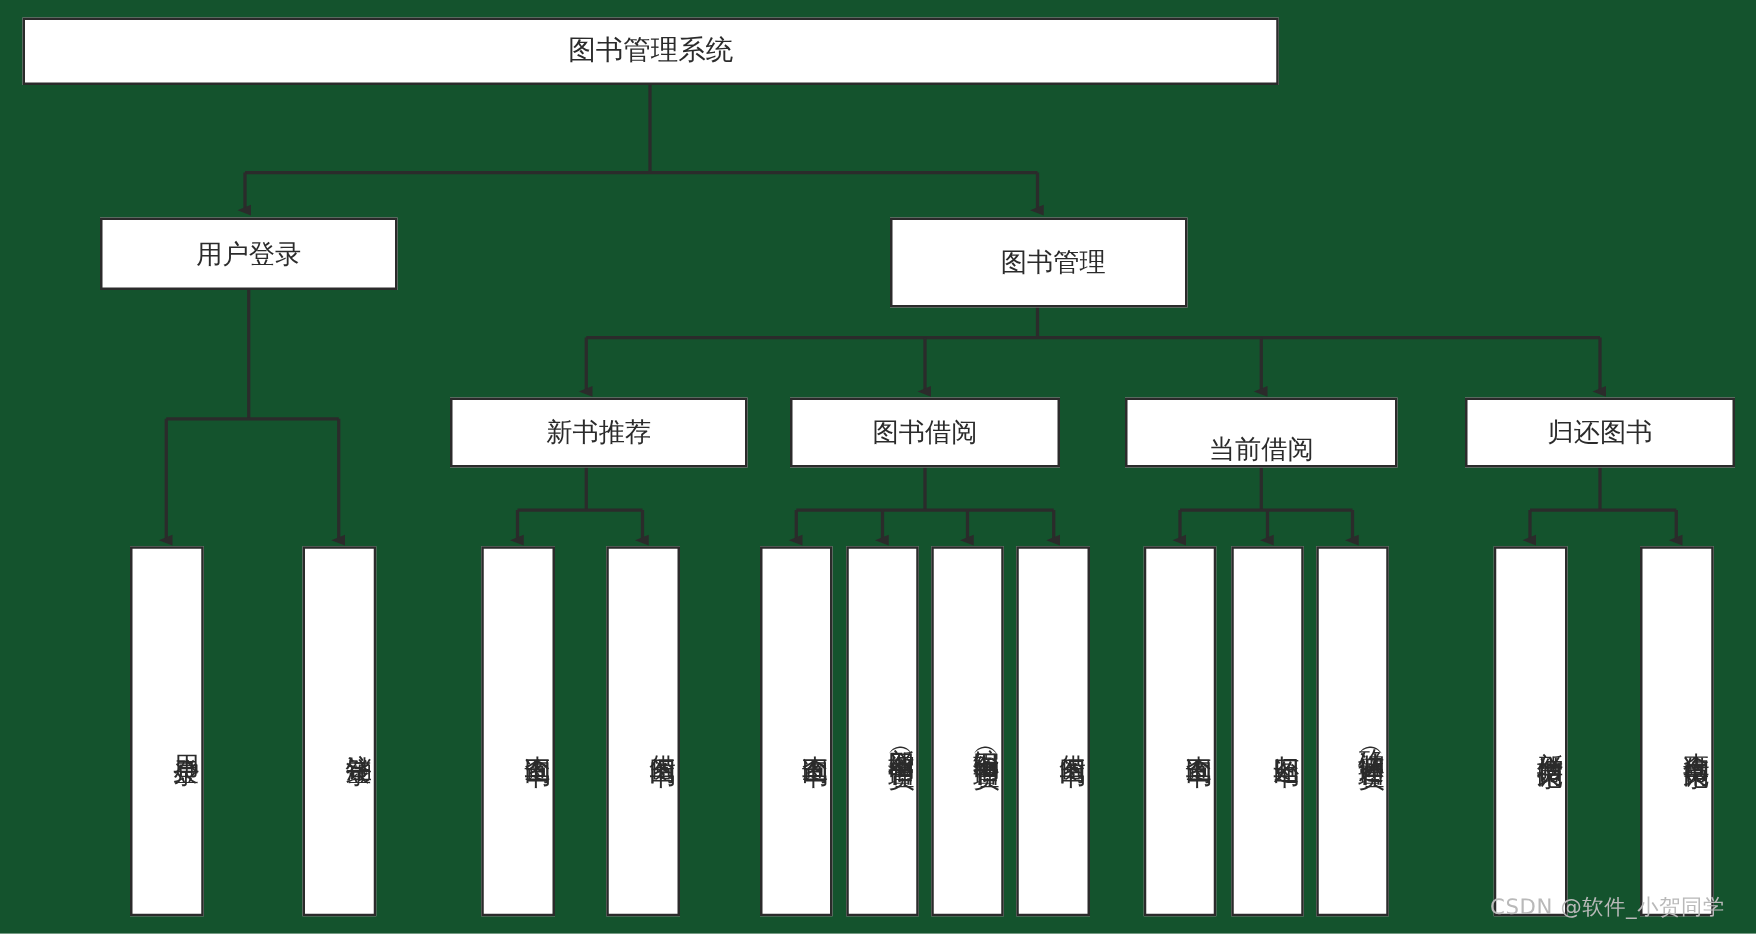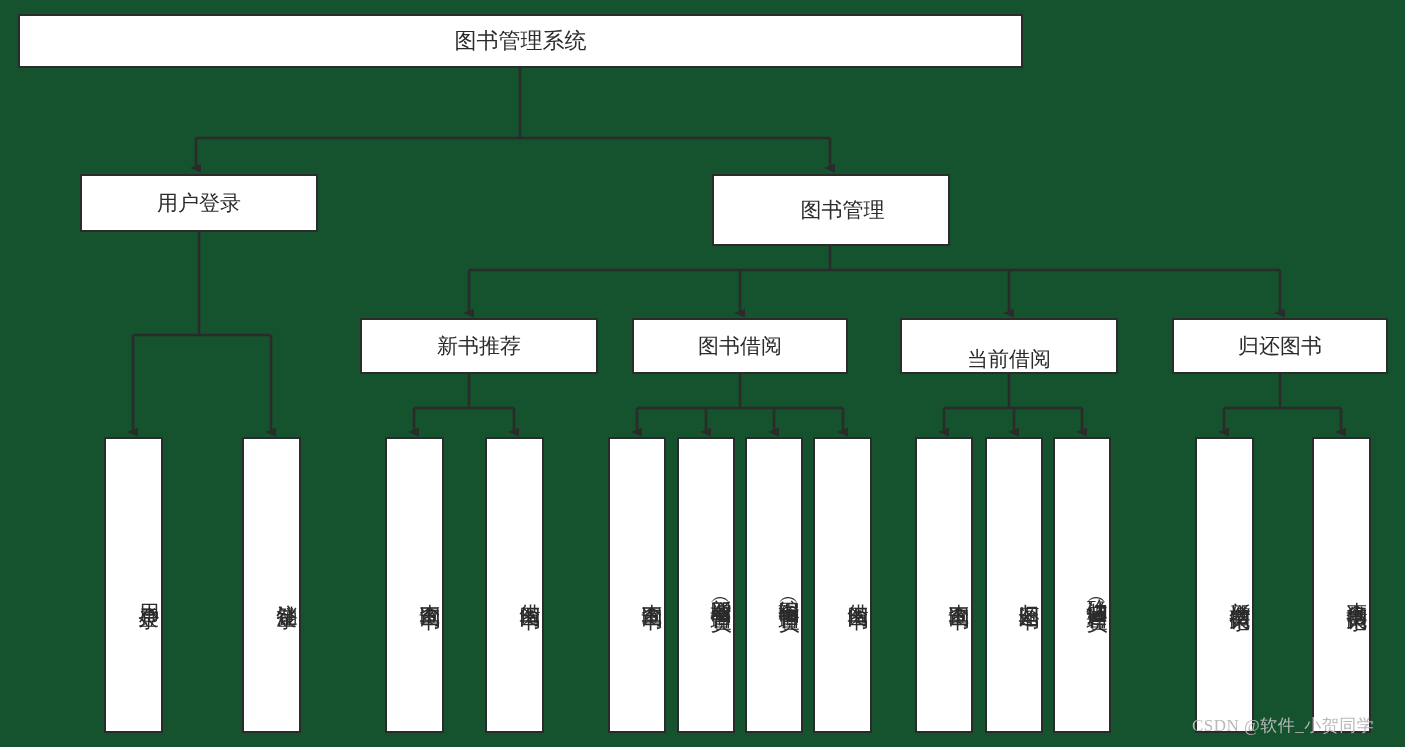--- a/index.html
+++ b/index.html
@@ -184,15 +184,15 @@
     <span class="vlabel">确认归还（管理员）</span>
   </div>
 
   <div class="node vert" style="left:1195px; top:437px; width:59px; height:296px;">
     <span class="vlabel">新增借阅记录</span>
   </div>
   <div class="node vert" style="left:1312px; top:437px; width:59px; height:296px;">
     <span class="vlabel">查询借阅记录</span>
   </div>
 
-  <div class="watermark" style="left:1192px; top:714px;font-family:Liberation Serif, serif;">CSDN @软件_小贺同学</div>
+  <div class="watermark" style="left:1192px; top:714px;">CSDN @软件_小贺同学</div>
 
 </div>
 
 </body></html>

